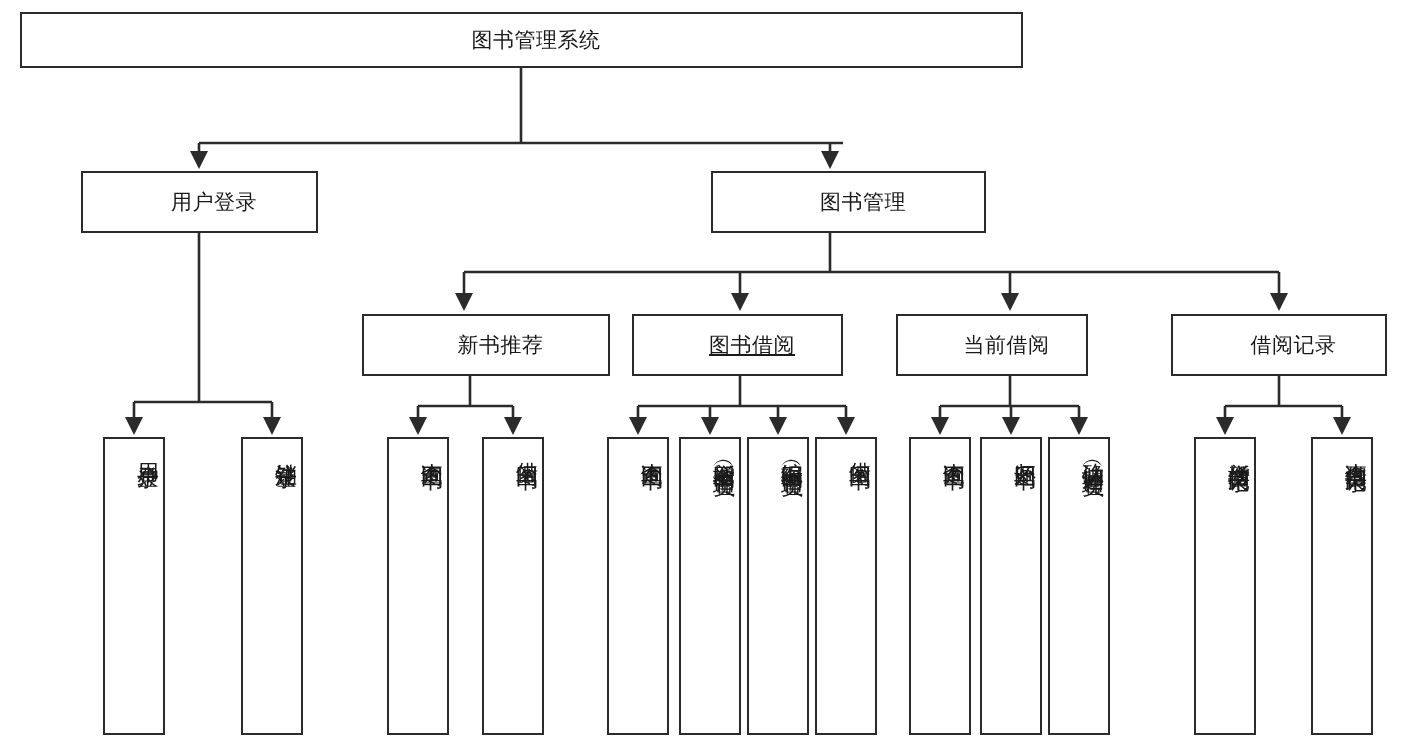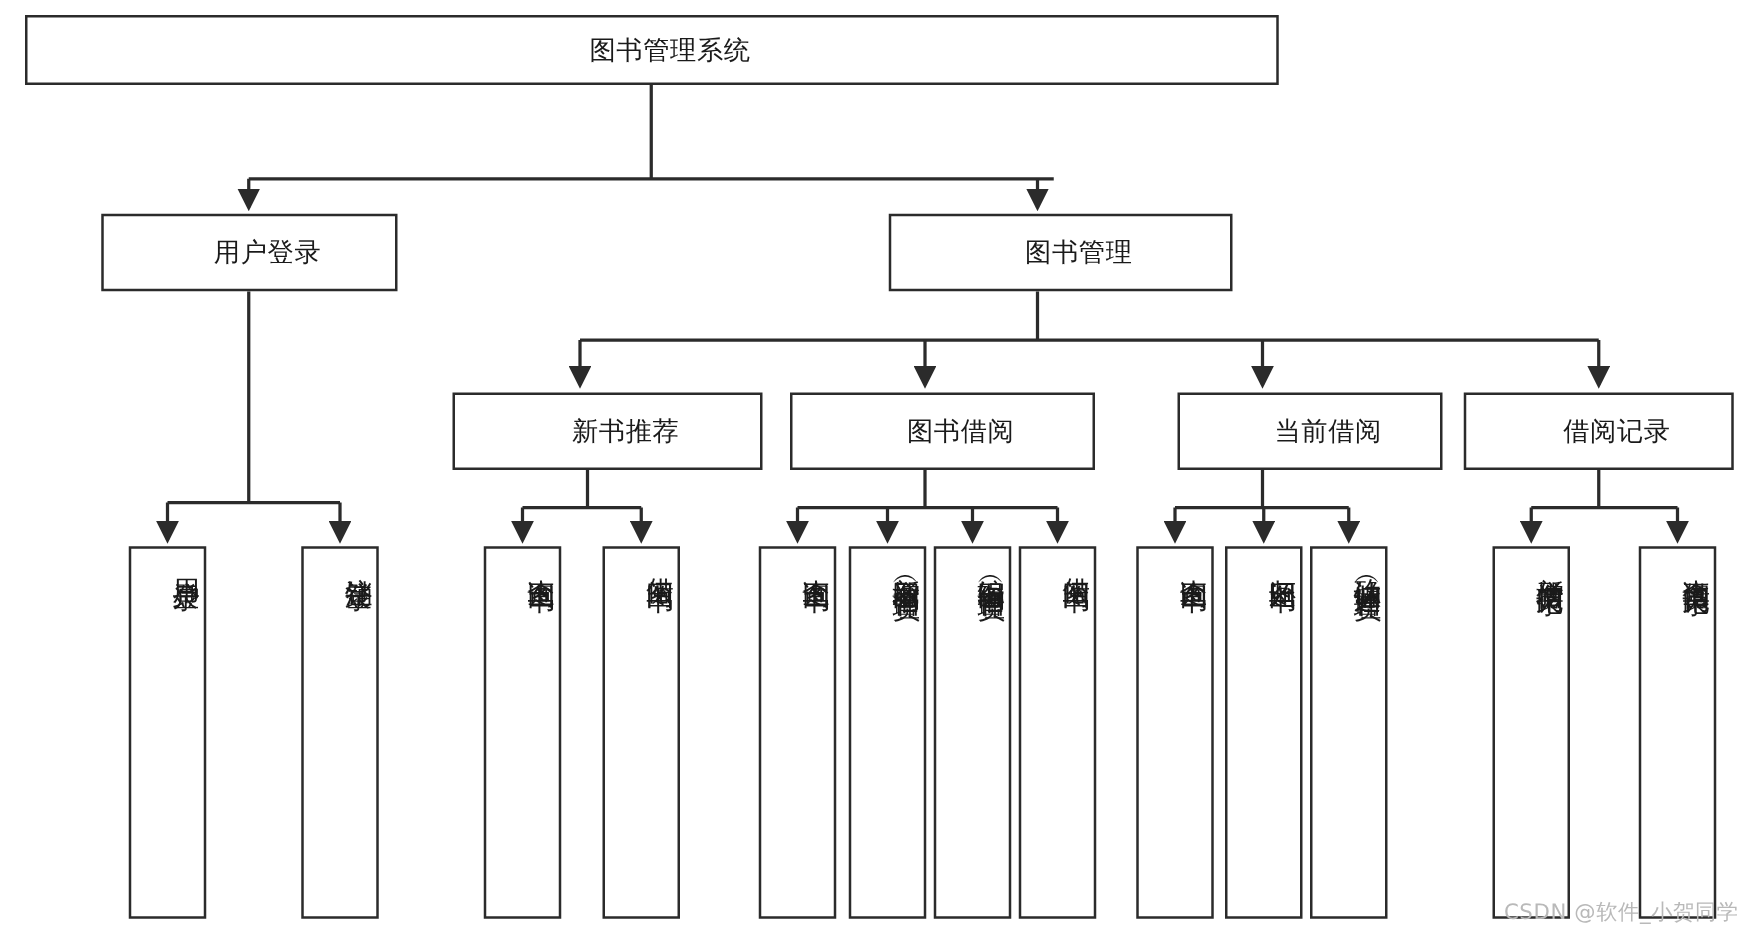--- a/index.html
+++ b/index.html
@@ -133,24 +133,24 @@
   <div class="node horiz" id="n2-0" style="left: 81px; top: 171px; width: 237px; height: 62px;">
     <span class="label">用户登录</span>
   </div>
   <div class="node horiz" id="n2-1" style="left: 711px; top: 171px; width: 275px; height: 62px;">
     <span class="label">图书管理</span>
   </div>
 
   <div class="node horiz" id="n3-0" style="left: 362px; top: 314px; width: 248px; height: 62px;">
     <span class="label">新书推荐</span>
   </div>
-  <div class="node horiz" id="n3-1" style="left: 632px; top: 314px; width: 244px; height: 62px;">
+  <div class="node horiz" id="n3-1" style="left: 632px; top: 314px; width: 211px; height: 62px; text-decoration: underline;">
     <span class="label">图书借阅</span>
   </div>
-  <div class="node horiz" id="n3-2" style="left: 942px; top: 314px; width: 212px; height: 62px;">
+  <div class="node horiz" id="n3-2" style="left: 896px; top: 314px; width: 192px; height: 62px;">
     <span class="label">当前借阅</span>
   </div>
   <div class="node horiz" id="n3-3" style="left: 1171px; top: 314px; width: 216px; height: 62px; justify-content: center;">
     <span class="label">借阅记录</span>
   </div>
 
   <div class="node leaf" id="lf-0" style="left: 103px; top: 437px; width: 62px; height: 298px;">
     <span class="label">用户登录</span>
   </div>
   <div class="node leaf" id="lf-1" style="left: 241px; top: 437px; width: 62px; height: 298px;">
@@ -183,14 +183,13 @@
   <div class="node leaf" id="lf-10" style="left: 1048px; top: 437px; width: 62px; height: 298px;">
     <span class="label">确认归还（管理员）</span>
   </div>
   <div class="node leaf" id="lf-11" style="left: 1194px; top: 437px; width: 62px; height: 298px;">
     <span class="label">新增借阅记录</span>
   </div>
   <div class="node leaf" id="lf-12" style="left: 1311px; top: 437px; width: 62px; height: 298px;">
     <span class="label">查询借阅记录</span>
   </div>
 
-  <div id="watermark">CSDN @软件_小贺同学</div>
 </div>
 
 </body></html>

